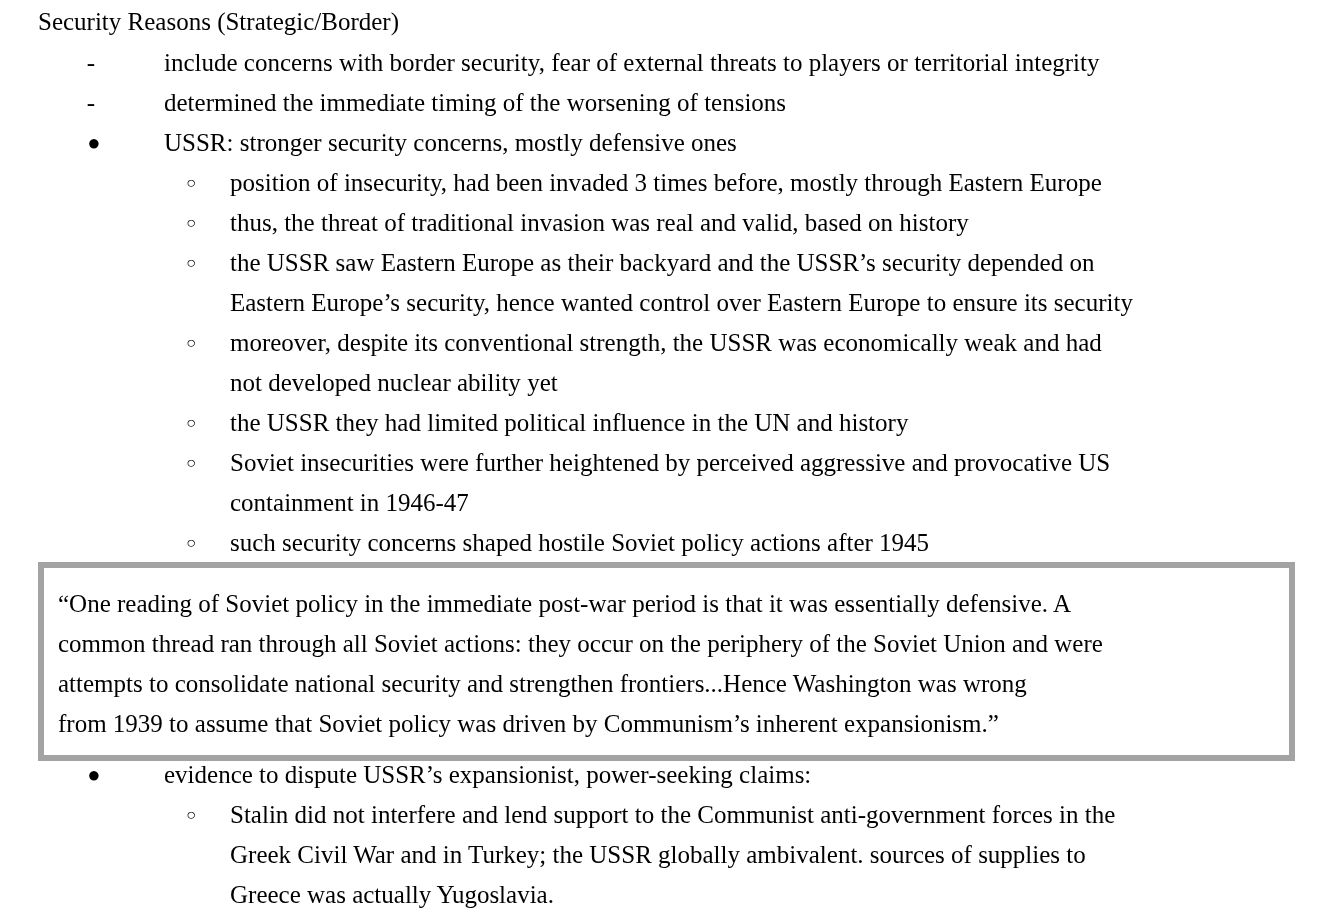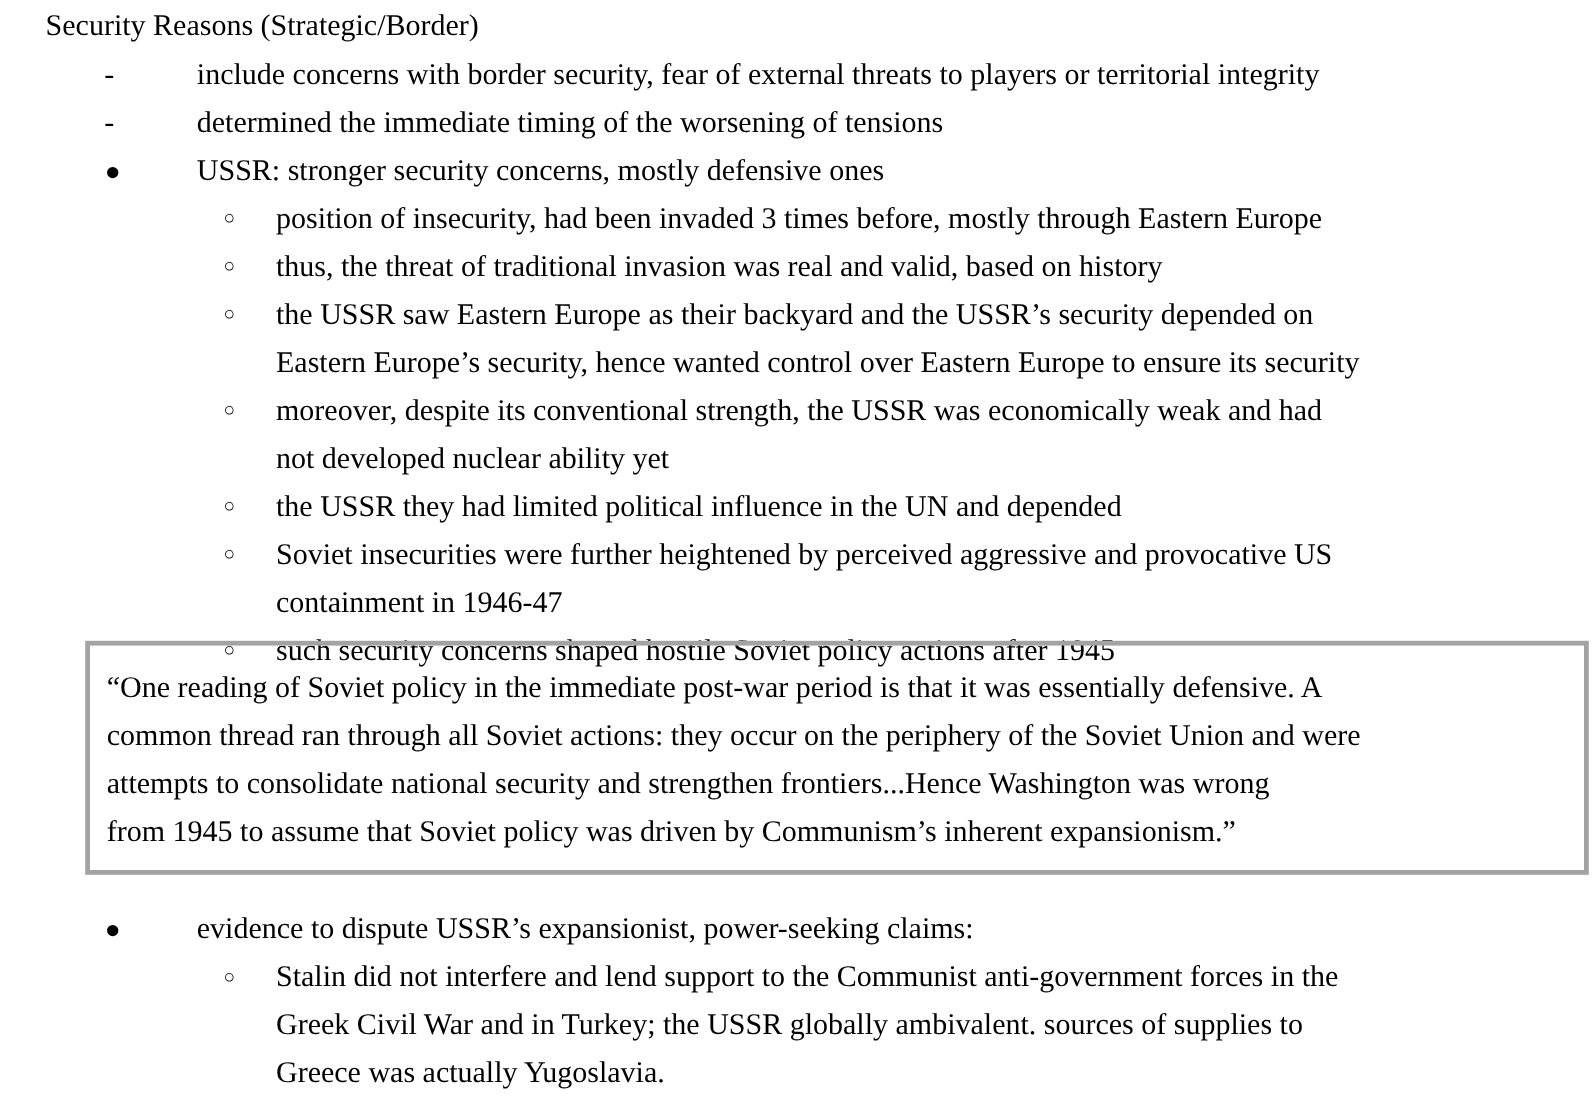--- a/index.html
+++ b/index.html
@@ -7,22 +7,22 @@
          font-family:"Liberation Serif", "DejaVu Serif", serif; color:#000; font-size:25px; }
   .line { position:absolute; white-space:nowrap; line-height:40px; height:40px; }
   .heading { left:38px; top:2px; text-underline-offset:3px; text-decoration-thickness:1px; }
   .marker { position:absolute; line-height:40px; height:40px; text-align:center; }
   .dash { left:84px; width:14px; }
   .dot { left:84px; width:20px; font-size:22px; }
   .circ { left:181px; width:20px; font-size:16px; }
   .t1 { left:135px;margin-left:29px; }
   .t2 { left:230px; }
   b { font-weight:normal; }
-  .quote-box { position:absolute; left:38px; top:534px; width:1245px; height:187px;
-               border:4px solid #a3a3a3;margin-left:33px; }
+  .quote-box { position:absolute; left:38px; top:562px; width:1245px; height:187px;
+               border:6px solid #a3a3a3; }
   .q { position:absolute; left:14px; white-space:nowrap; line-height:40px; height:40px; }
 </style>
 </head>
 <body>
 
 <div class="line heading">Security Reasons (Strategic/Border)</div>
 
 <span class="marker dash" style="top:43px">-</span>
 <div class="line t1" style="top:43px">include concerns with border security, fear of external threats to players or territorial integrity</div>
 <span class="marker dash" style="top:83px">-</span>
@@ -39,34 +39,34 @@
 
 <span class="marker circ" style="top:243px">○</span>
 <div class="line t2" style="top:243px"><span>the USSR saw Eastern Europe as their </span><b>backyard</b><span> and the USSR’s security depended on</span></div>
 <div class="line t2" style="top:283px">Eastern Europe’s security, hence wanted control over Eastern Europe to ensure its security</div>
 
 <span class="marker circ" style="top:323px">○</span>
 <div class="line t2" style="top:323px"><span>moreover, despite its conventional strength, the USSR was </span><b>economically weak</b><span> and </span><b>had</b></div>
 <div class="line t2" style="top:363px"><b>not developed nuclear ability</b><span> yet</span></div>
 
 <span class="marker circ" style="top:403px">○</span>
-<div class="line t2" style="top:403px"><span>the USSR they had </span><b>limited political influence</b><span> in the </span><b>UN</b><span> and depended</span></div>
+<div class="line t2" style="top:403px"><span>the USSR they had </span><b>limited political influence</b><span> in the </span><b>UN</b><span> and history</span></div>
 
 <span class="marker circ" style="top:443px">○</span>
 <div class="line t2" style="top:443px">Soviet insecurities were further heightened by perceived aggressive and provocative US</div>
 <div class="line t2" style="top:483px">containment in 1946-47</div>
 
 <span class="marker circ" style="top:523px">○</span>
 <div class="line t2" style="top:523px">such security concerns shaped hostile Soviet policy actions after 1945</div>
 
 <div class="quote-box">
   <div class="q" style="top:16px"><span>“One reading of Soviet policy in the immediate post-war period is that it was essentially </span><b>defensive</b><span>. A</span></div>
   <div class="q" style="top:96px"><span>attempts to </span><b>consolidate national security</b><span> and strengthen frontiers...Hence Washington was wrong</span></div>
   <div class="q" style="top:56px"><span>common thread ran through all Soviet actions: they occur on the </span><b>periphery</b><span> of the Soviet Union and were</span></div>
-  <div class="q" style="top:136px">from 1945 to assume that Soviet policy was driven by Communism’s inherent expansionism.”</div>
+  <div class="q" style="top:136px">from 1939 to assume that Soviet policy was driven by Communism’s inherent expansionism.”</div>
 </div>
 
 <span class="marker dot" style="top:755px">●</span>
 <div class="line t1" style="top:755px">evidence to dispute USSR’s expansionist, power-seeking claims:</div>
 
 <span class="marker circ" style="top:795px">○</span>
 <div class="line t2" style="top:795px">Stalin did not interfere and lend support to the Communist anti-government forces in the</div>
 <div class="line t2" style="top:835px">Greek Civil War and in Turkey; the USSR globally ambivalent. sources of supplies to</div>
 <div class="line t2" style="top:875px">Greece was actually Yugoslavia.</div>
 

